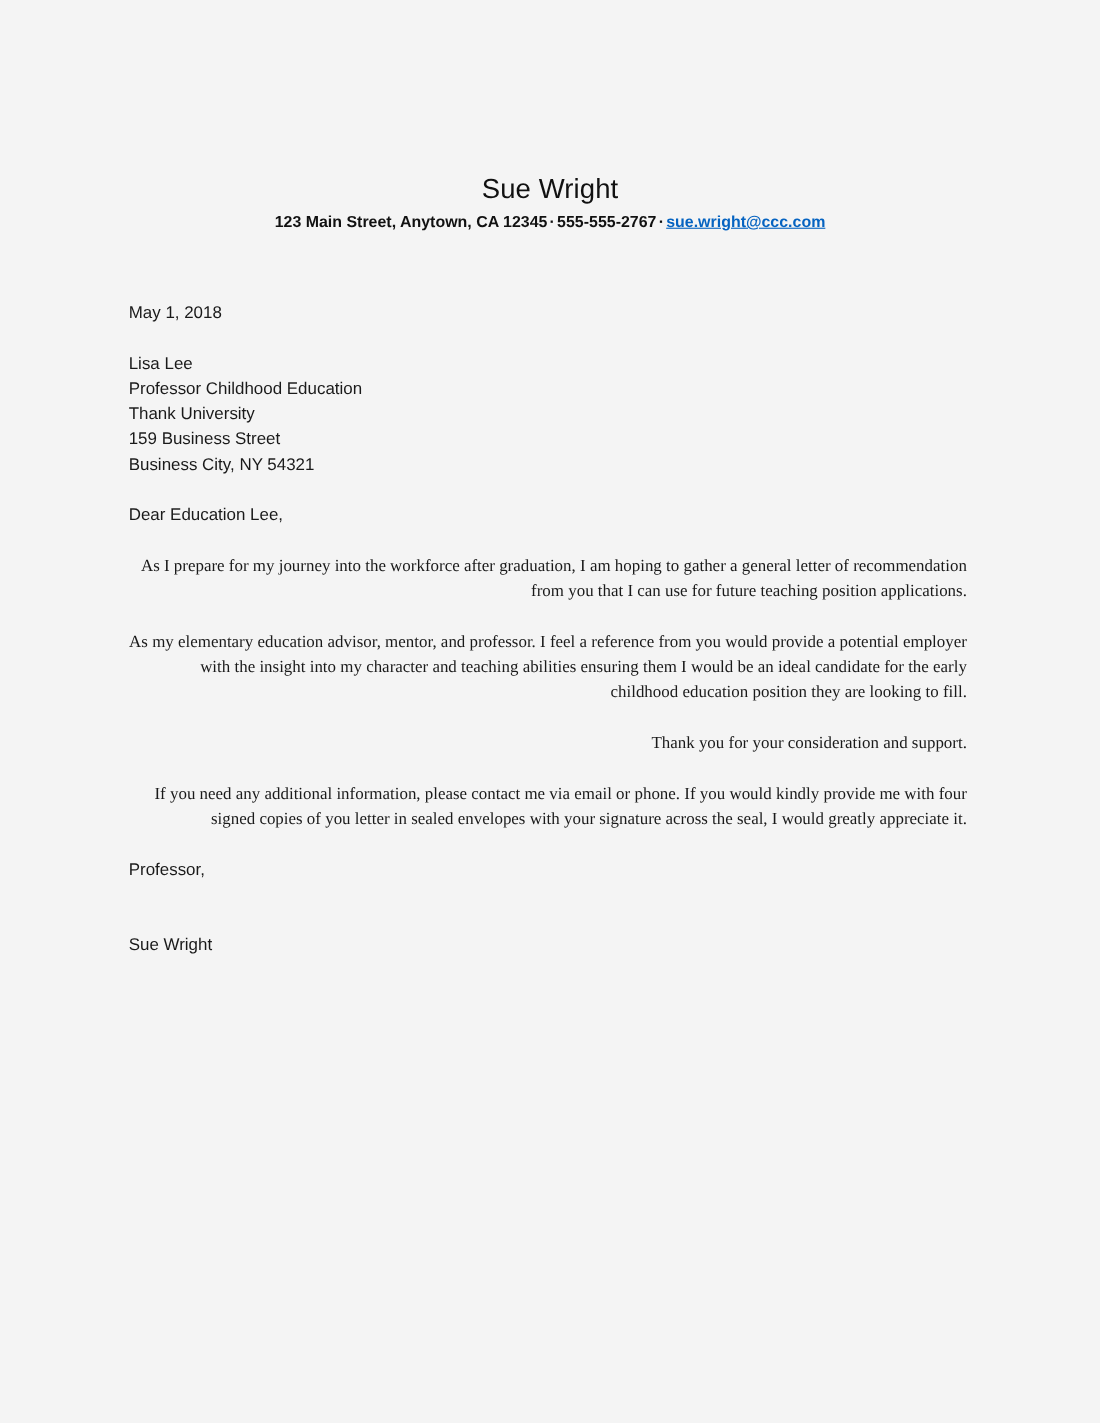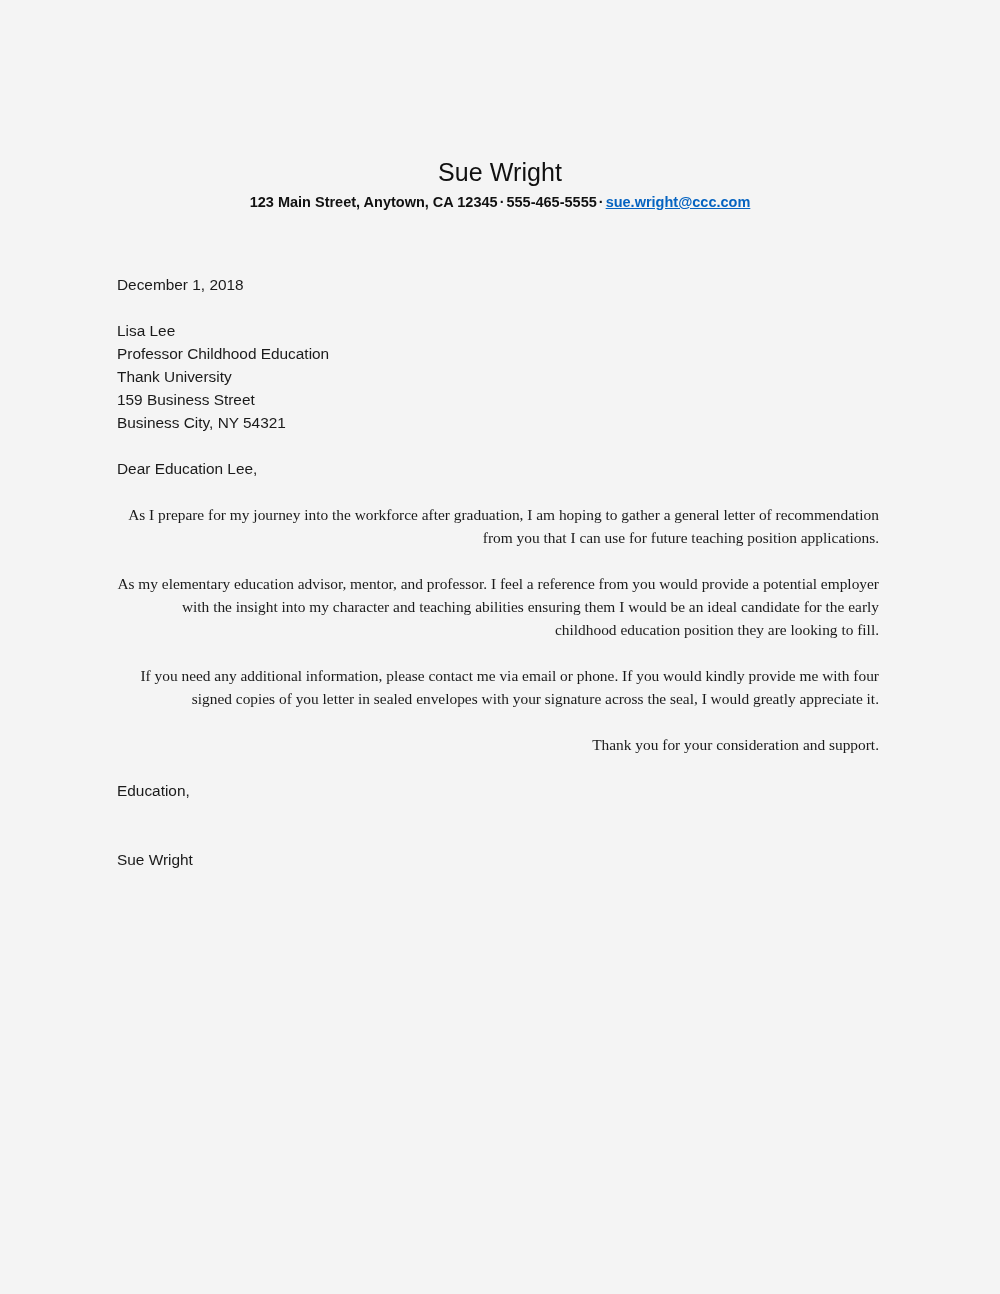--- a/index.html
+++ b/index.html
@@ -104,46 +104,46 @@
   }
 </style>
 </head>
 <body>
 
 <div class="page">
 
   <header class="letterhead">
     <h1 class="sender-name">Sue Wright</h1>
 
-    <p class="sender-contact"><span>123 Main Street, Anytown, CA 12345</span><span class="sep">·</span><span>555-465-5555</span><span class="sep">·</span><a class="email-link" href="#">sue.wright@ccc.com</a></p>
+    <p class="sender-contact"><span>123 Main Street, Anytown, CA 12345</span><span class="sep">·</span><span>555-555-2767</span><span class="sep">·</span><a class="email-link" href="#">sue.wright@ccc.com</a></p>
   </header>
 
   <main class="letter-body">
 
-    <p class="date-line">December 1, 2018</p>
+    <p class="date-line">May 1, 2018</p>
 
     <div class="recipient-block">
       <span class="addr-line">Lisa Lee</span>
       <span class="addr-line">Professor Childhood Education</span>
       <span class="addr-line">Thank University</span>
       <span class="addr-line">159 Business Street</span>
       <span class="addr-line">Business City, NY 54321</span>
     </div>
 
     <p class="salutation">Dear Education Lee,</p>
 
     <p class="para">As I prepare for my journey into the workforce after graduation, I am hoping to gather a general letter of recommendation from you that I can use for future teaching position applications.</p>
 
     <p class="para">As my elementary education advisor, mentor, and professor. I feel a reference from you would provide a potential employer with the insight into my character and teaching abilities ensuring them I would be an ideal candidate for the early childhood education position they are looking to fill.</p>
 
+    <p class="para">Thank you for your consideration and support.</p>
+
     <p class="para">If you need any additional information, please contact me via email or phone. If you would kindly provide me with four signed copies of you letter in sealed envelopes with your signature across the seal, I would greatly appreciate it.</p>
 
-    <p class="para">Thank you for your consideration and support.</p>
-
-    <p class="closing">Education,</p>
+    <p class="closing">Professor,</p>
 
     <div class="signature-gap"></div>
 
     <p class="signature-name">Sue Wright</p>
 
   </main>
 
 </div>
 
 </body></html>

